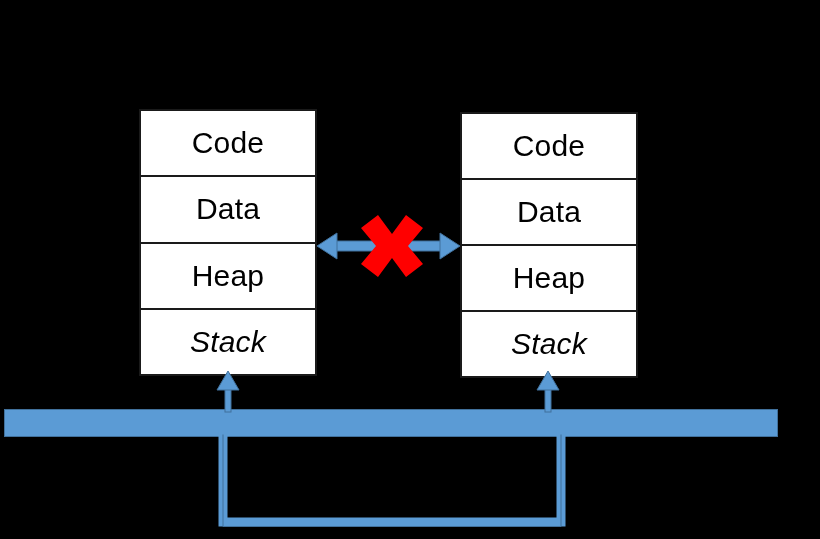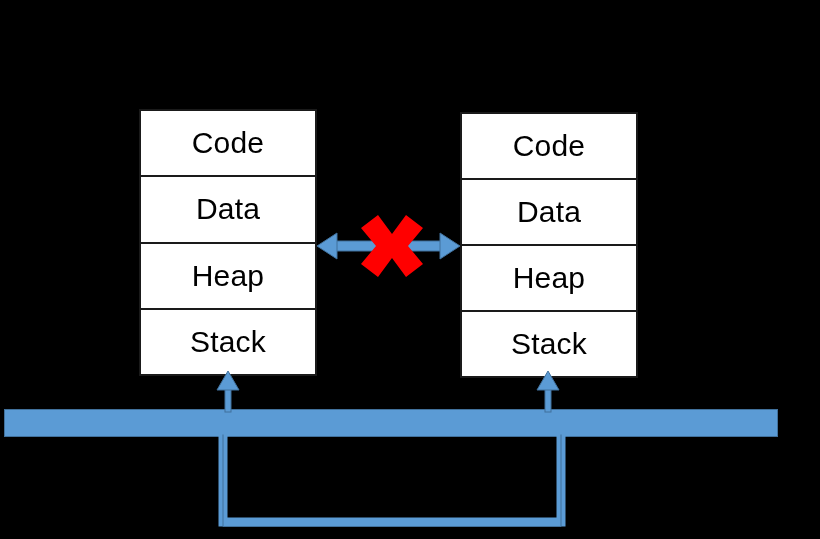--- a/index.html
+++ b/index.html
@@ -33,20 +33,21 @@
     flex: 1 1 0;
     box-sizing: border-box;
     border-bottom: 2px solid #1a1a1a;
     display: flex;
     align-items: center;
     justify-content: center;
     background: #ffffff;
   }
   .mem-seg:last-child {
     border-bottom: none;
+    font-style: italic;
   }
   .mem-seg span {
     color: #000000;
     font-size: 30px;
     line-height: 1;
     letter-spacing: 0.2px;
     font-weight: 400;
   }
 
   #box-left  { left: 139px; top: 109px; width: 178px; height: 267px; }

